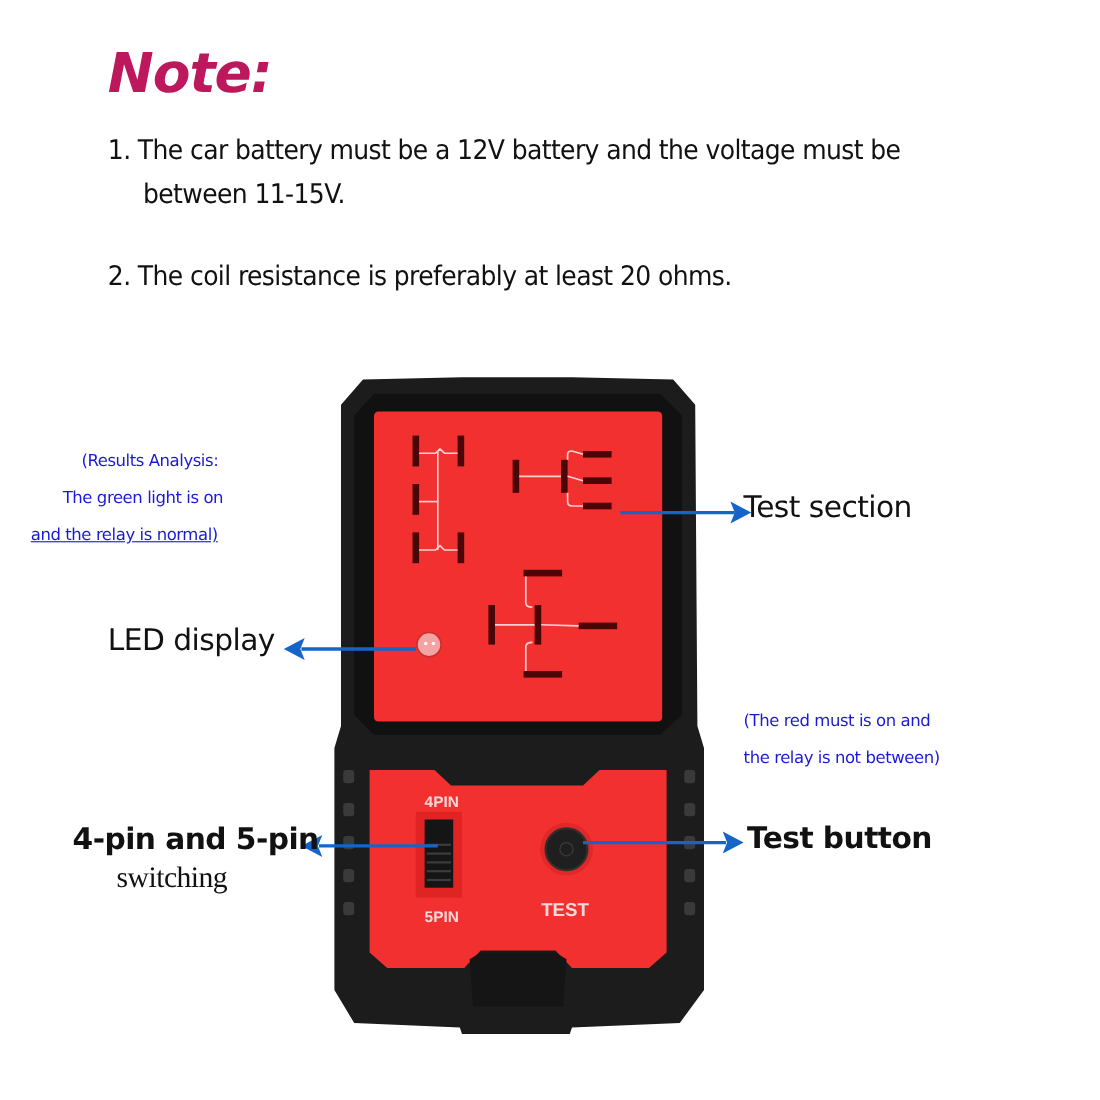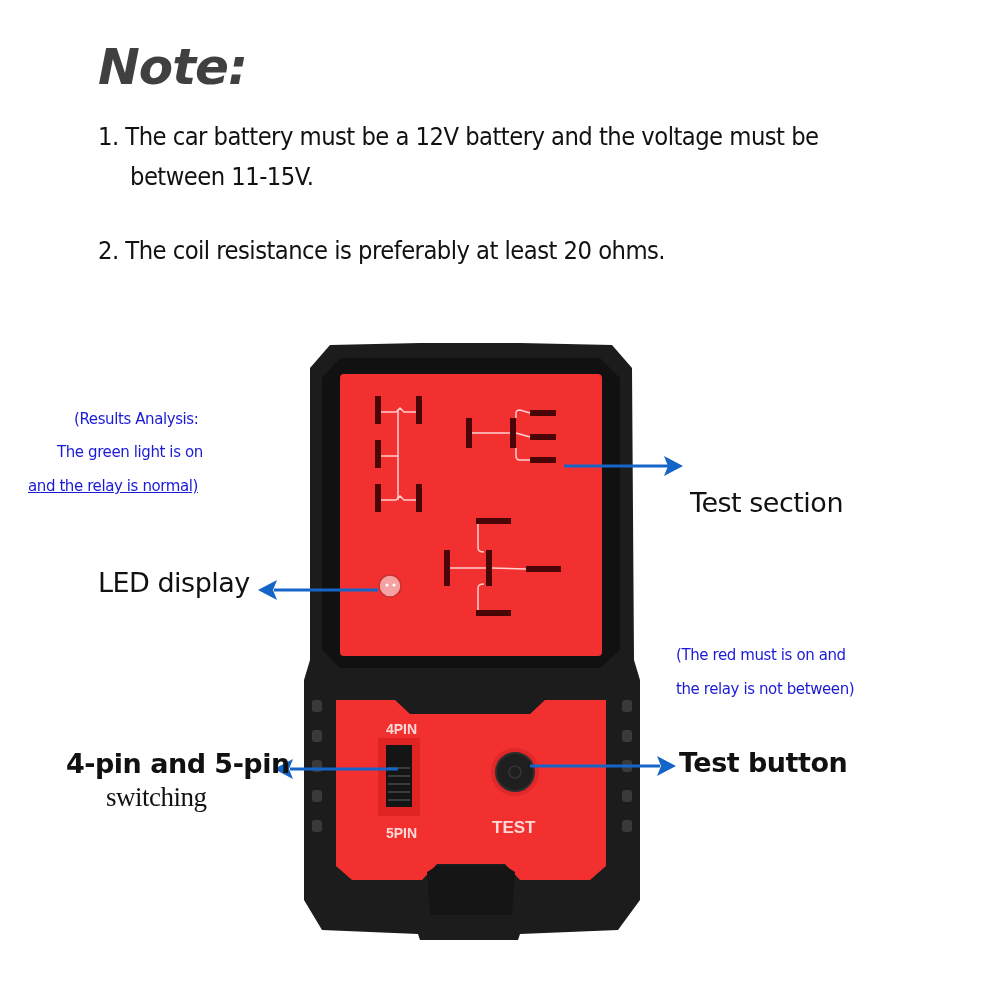--- a/index.html
+++ b/index.html
@@ -1,18 +1,18 @@
 <!DOCTYPE html>
 <html><head>
   <meta charset="utf-8">
   <style>
     html, body { margin:0; padding:0; background:#ffffff; }
     body { width:1000px; height:1000px; position:relative; overflow:hidden; font-family:"Liberation Sans", sans-serif; }
     .abs { position:absolute; }
-    .note-title { left:98px; top:38px; font-size:50px; font-weight:bold; font-style:italic; color:#404040; font-family:"DejaVu Sans", sans-serif; letter-spacing:-1px; }
+    .note-title { left:98px; top:38px; font-size:50px; font-weight:bold; font-style:italic; color:#be185d; font-family:"DejaVu Sans", sans-serif; letter-spacing:-1px; }
     .note-line { font-size:24.5px; color:#111; font-family:"DejaVu Sans", sans-serif; letter-spacing:-0.6px; transform:scaleX(0.93); transform-origin:left top; white-space:nowrap; }
     .blue-text { color:#1a1ad6; font-size:15px; font-family:"DejaVu Sans", sans-serif; line-height:34px; letter-spacing:-0.4px; white-space:nowrap; }
     .black-label { color:#111; font-size:27px; font-family:"DejaVu Sans", sans-serif; letter-spacing:-0.5px; white-space:nowrap; }
     svg text { font-family:"Liberation Sans", sans-serif; }
   </style>
 </head>
 <body>
 
 <div class="abs note-title">Note:</div>
 <div class="abs note-line" style="left:98px; top:122px;">1. The car battery must be a 12V battery and the voltage must be</div>
@@ -109,21 +109,21 @@
     <path d="M274,769 L293,759 L289,769 L293,779 Z" stroke="none"></path>
     <line x1="530" y1="766" x2="660" y2="766"></line>
     <path d="M676,766 L657,756 L661,766 L657,776 Z" stroke="none"></path>
   </g>
 </svg>
 
 <div class="abs blue-text" style="left:74px; top:402px;">(Results Analysis:</div>
 <div class="abs blue-text" style="left:57px; top:435px;">The green light is on</div>
 <div class="abs blue-text" style="left:28px; top:469px;text-decoration:underline;">and the relay is normal)</div>
 
-<div class="abs black-label" style="left:690px; top:446px;margin-top:41px;">Test section</div>
+<div class="abs black-label" style="left:676px; top:446px;">Test section</div>
 <div class="abs black-label" style="left:98px; top:567px;text-align:center;">LED display</div>
 
 <div class="abs blue-text" style="left:676px; top:638px;">(The red must is on and</div>
 <div class="abs blue-text" style="left:676px; top:672px;">the relay is not between)</div>
 
 <div class="abs black-label" style="left:66px; top:748px;font-weight:bold;">4-pin and 5-pin</div>
 <div class="abs black-label" style="left:106px; top:782px;font-family:Liberation Serif, serif;">switching</div>
 
 <div class="abs black-label" style="left:679px; top:747px;font-weight:bold;">Test button</div>
 

